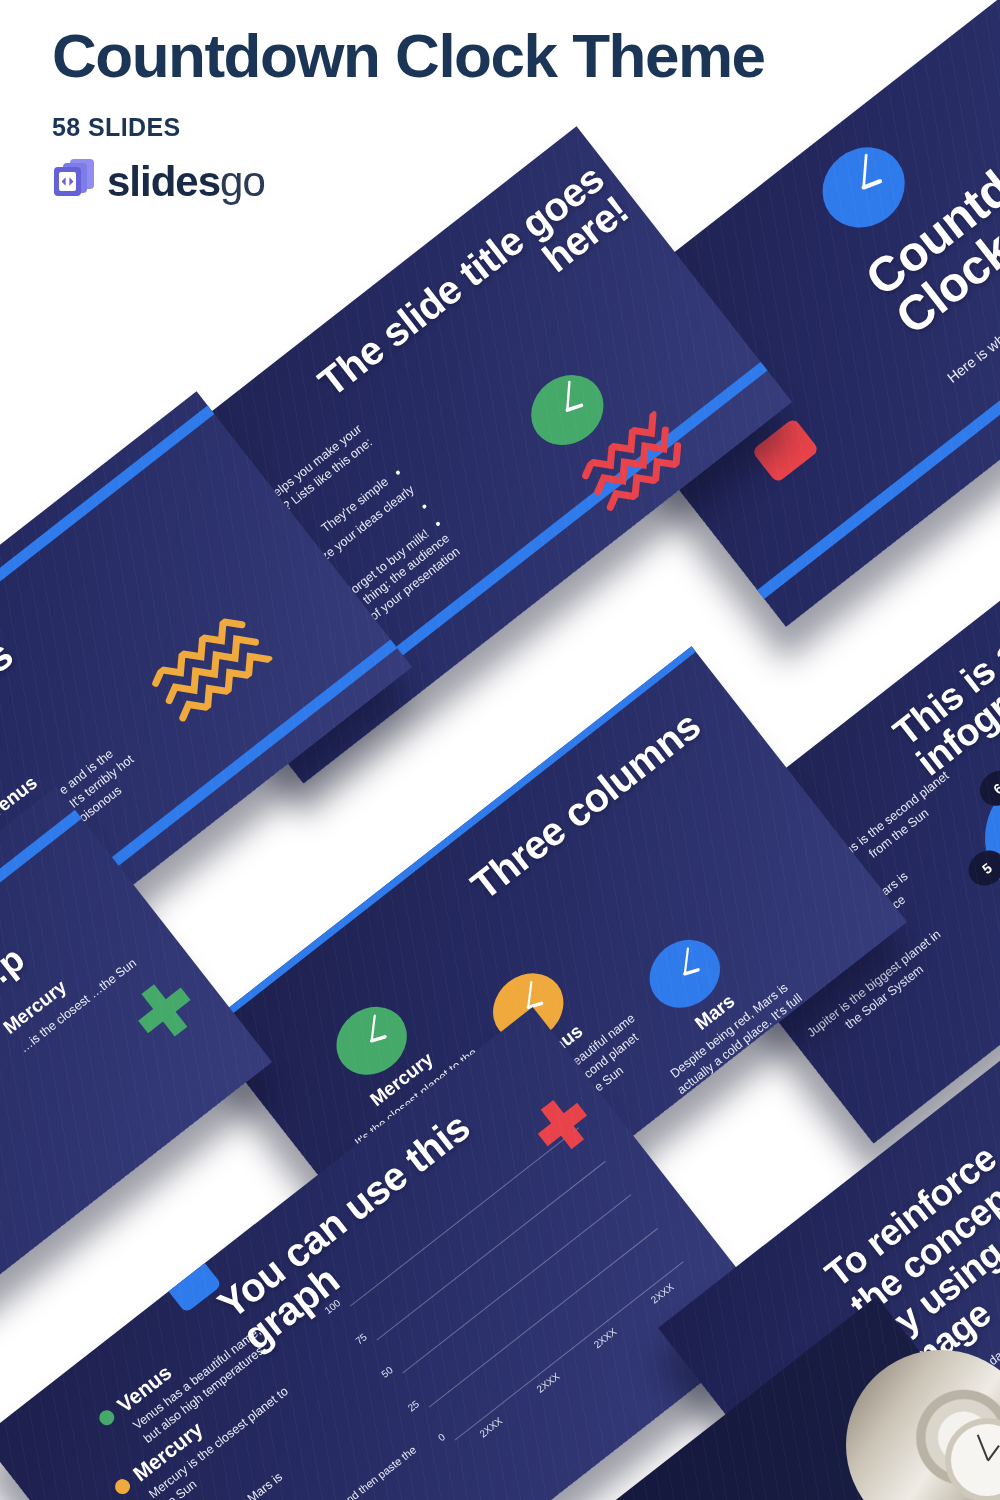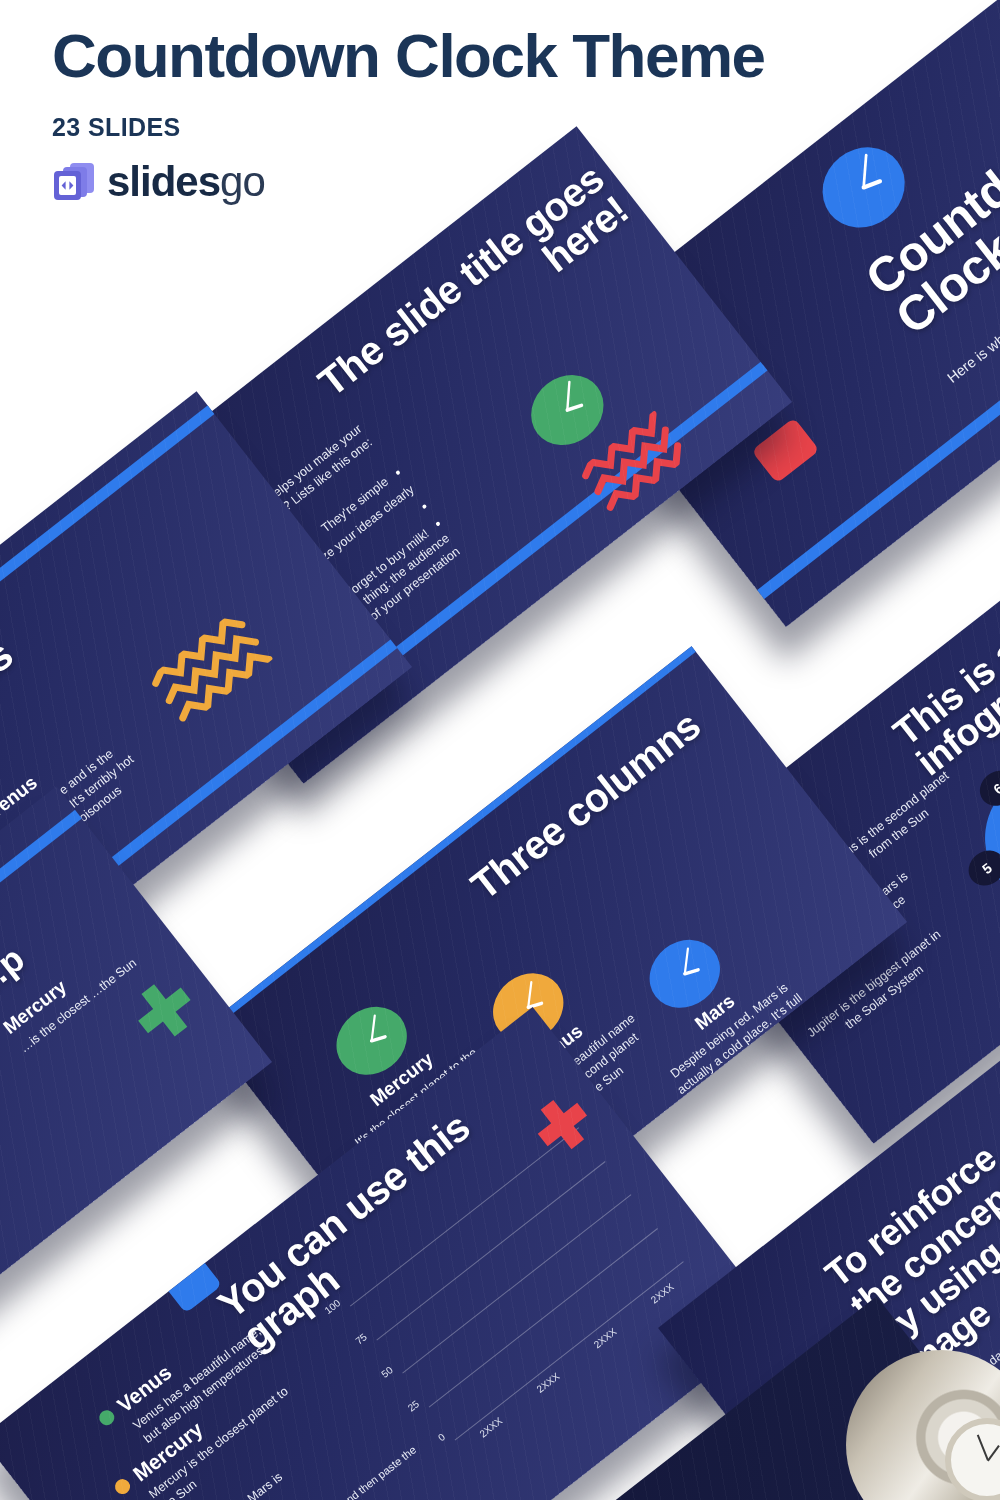--- a/index.html
+++ b/index.html
@@ -18,21 +18,21 @@
   }
   #slides-count{
     margin-top:26px; font-size:25px; font-weight:bold;
     color:#1b3557; letter-spacing:0.4px;
   }
   #for-app{
     margin-top:9px; font-size:25px; font-weight:normal;
     color:#1b3557; letter-spacing:0.6px;
   }
   
-  #logo-row{ margin-top:16px; display:flex; align-items:center; gap:11px; }
+  #logo-row{ margin-top:16px; display:flex; gap:11px; }
   #logo-mark{ position:relative; width:44px; height:40px; }
   #logo-mark .sheet{ position:absolute; border-radius:4px; background:#6e6ce0; }
   #logo-mark .s3{ left:18px; top:1px;  width:24px; height:30px; background:#8f8df0; }
   #logo-mark .s2{ left:11px; top:5px;  width:24px; height:30px; background:#7e7ce8; }
   #logo-mark .s1{ left:2px;  top:9px;  width:27px; height:29px; background:#6462d6; }
   #logo-mark .inner{
     position:absolute; left:7px; top:14px; width:17px; height:19px;
     background:#ffffff; border-radius:2px;
     display:flex; align-items:center; justify-content:center;
   }
@@ -139,21 +139,21 @@
   #watch-photo .hh{ left:50%; top:24%; width:2px; height:26%;
     transform-origin:bottom center; transform:rotate(36deg); }
   #watch-photo .mh{ left:50%; top:12%; width:2px; height:38%;
     transform-origin:bottom center; transform:rotate(-22deg); }
 </style>
 </head>
 <body>
 
 <div id="header">
   <div id="main-title">Countdown Clock Theme</div>
-  <div id="slides-count">23 SLIDES</div>
+  <div id="slides-count">58 SLIDES</div>
   <div id="logo-row">
     <div id="logo-mark">
       <div class="sheet s3"></div>
       <div class="sheet s2"></div>
       <div class="sheet s1"></div>
       <div class="inner">
         <svg width="15" height="11" viewBox="0 0 15 11">
           <path d="M5.6 1.2 L1.6 5.5 L5.6 9.8 Z" fill="#6462d6"></path>
           <path d="M9.4 1.2 L13.4 5.5 L9.4 9.8 Z" fill="#6462d6"></path>
         </svg>

